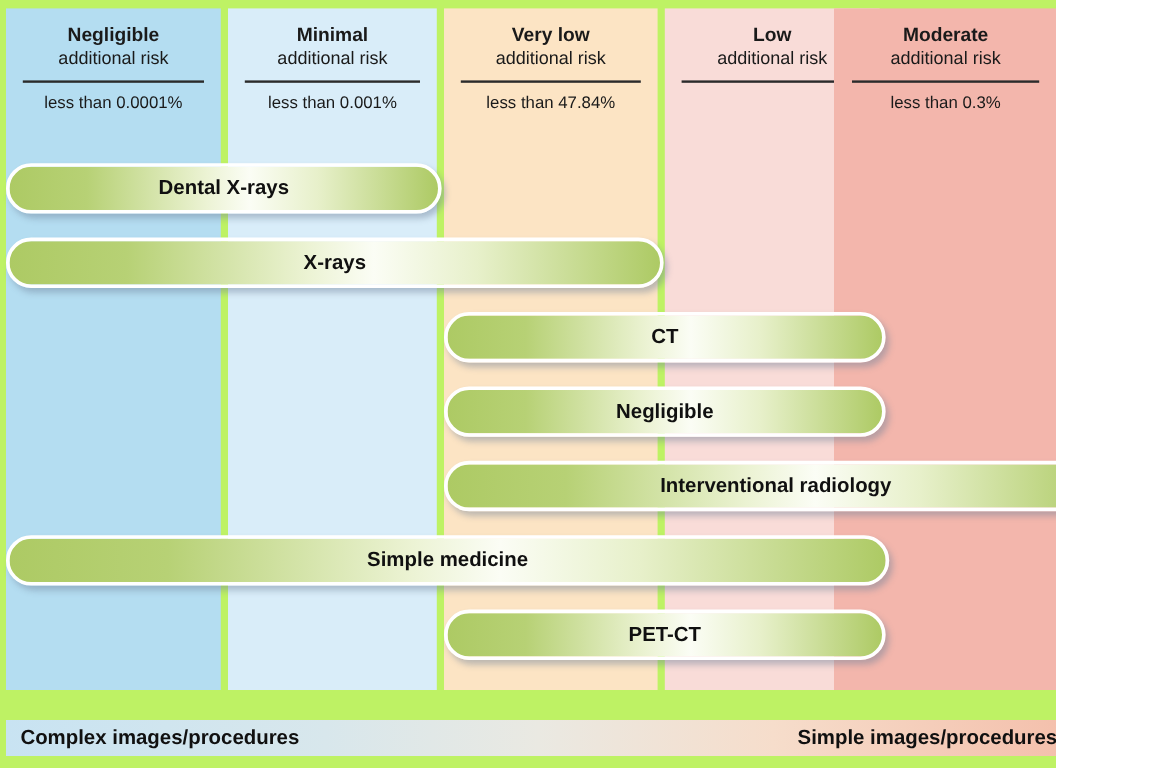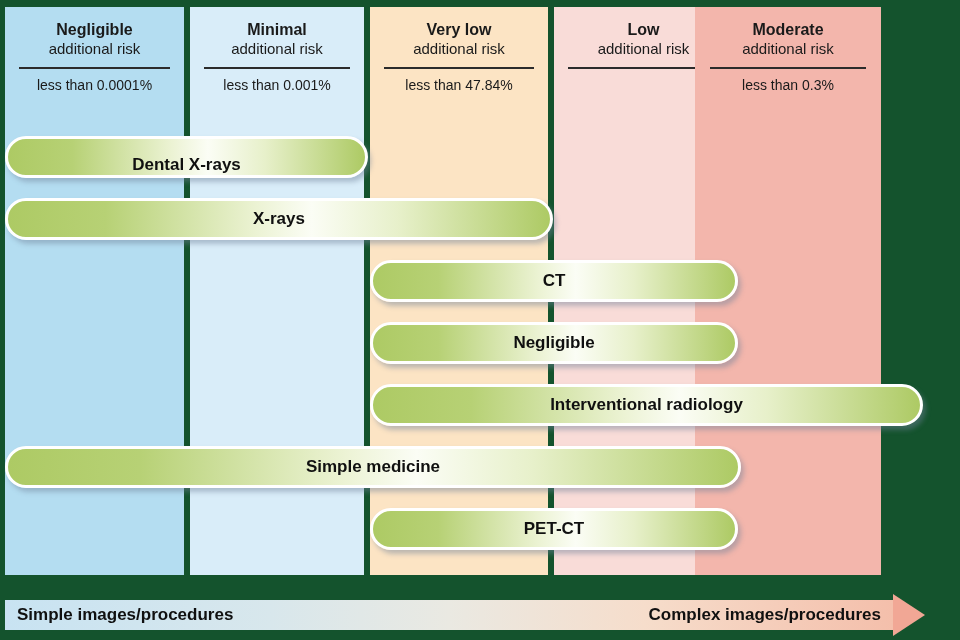--- a/index.html
+++ b/index.html
@@ -1,16 +1,16 @@
 <!DOCTYPE html>
 <html><head>
 <meta charset="utf-8">
 <style>
   html,body{margin:0;padding:0;background:#ffffff;}
-  .figure{position:relative;width:960px;height:640px;background:#14532d;
+  .figure{position:relative;width:880px;height:640px;background:#bef264;
           font-family:"Liberation Sans",sans-serif;overflow:hidden;color:#111;}
 
   
   .col{position:absolute;top:7px;height:568px;}
   .col-head{padding-top:13px;text-align:center;color:#1a1a1a;}
   .col-title{font-size:16px;font-weight:bold;line-height:19px;}
   .col-sub{font-size:15px;line-height:18px;margin-top:1px;}
   .col-rule{height:2px;background:#2b2b2b;width:84%;margin:9px auto 7px;}
   .col-threshold{font-size:14px;line-height:18px;}
 
@@ -71,21 +71,21 @@
       <div class="col" style="left: 695px; width: 186px; background: rgb(243, 182, 172);">
       <div class="col-head">
         <div class="col-title">Moderate</div>
         <div class="col-sub">additional risk</div>
         <div class="col-rule"></div>
         <div class="col-threshold">less than 0.3%</div>
       </div>
     </div>
     </div>
   <div>
-      <div class="pill" style="left: 5px; top: 136px; width: 363px; height: 42px; align-items: flex-end;">
+      <div class="pill" style="left: 5px; top: 136px; width: 363px; height: 42px;">
       <span>Dental X-rays</span>
     </div>
       <div class="pill" style="left: 5px; top: 198px; width: 548px; height: 42px;">
       <span>X-rays</span>
     </div>
       <div class="pill" style="left: 370px; top: 260px; width: 368px; height: 42px;">
       <span>CT</span>
     </div>
       <div class="pill" style="left: 370px; top: 322px; width: 368px; height: 42px;">
       <span>Negligible</span>
@@ -95,18 +95,18 @@
     </div>
       <div class="pill" style="left: 5px; top: 446px; width: 736px; height: 42px;">
       <span>Simple medicine</span>
     </div>
       <div class="pill" style="left: 370px; top: 508px; width: 368px; height: 42px; text-align: right;">
       <span>PET-CT</span>
     </div>
     </div>
 
   <div class="axis-bar">
+    <span class="axis-label">Complex images/procedures</span>
     <span class="axis-label">Simple images/procedures</span>
-    <span class="axis-label">Complex images/procedures</span>
   </div>
   <div class="arrowhead"></div>
 
 </div>
 
 </body></html>

